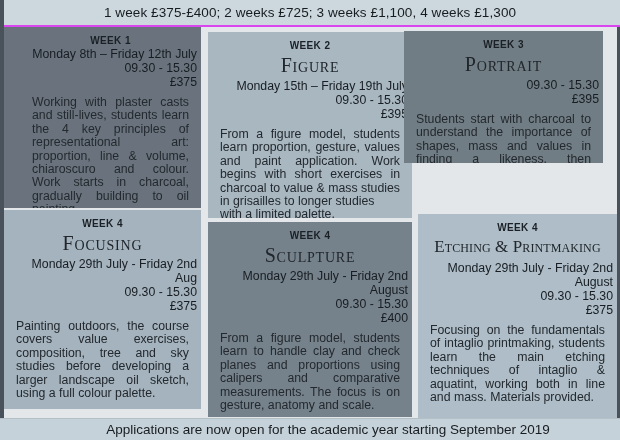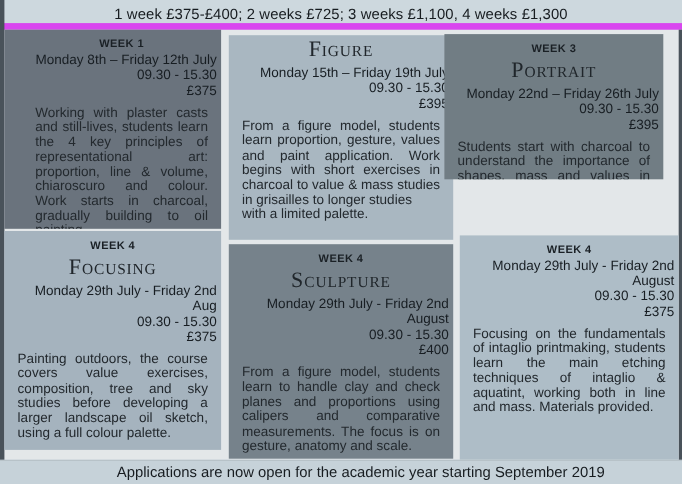--- a/index.html
+++ b/index.html
@@ -10,21 +10,21 @@
   }
   .poster {
     position: relative;
     width: 620px; height: 440px;
     background: var(--page_gap, #e3e7e9);
     overflow: hidden;
   }
   .banner {
     position: absolute; left: 0; top: 0; width: 620px; height: 27px;
     background: var(--banner_bg, #cdd8de);
-    border-bottom: 6px solid #d946ef;
+    border-bottom: 2px solid #d946ef;
     box-sizing: border-box;
     text-align: center; line-height: 26px;
     font-size: 13.5px; color: var(--text_dark, #171c20);
     letter-spacing: 0.1px;
   }
   .footer {
     position: absolute; left: 0; top: 418px; width: 620px; height: 22px;
     background: var(--footer_bg, #c6d2d9);
     border-top: 1px solid #b5c0c6;
     box-sizing: border-box;
@@ -92,32 +92,32 @@
 
   <article class="card pos1" style="background: rgb(106, 115, 125); padding-left: 16px;">
     <div class="week">WEEK 1</div>
     <div class="dates">Monday 8th – Friday 12th July</div>
     <div class="time">09.30 - 15.30</div>
     <div class="price">£375</div>
     <p class="desc">Working with plaster casts and still-lives, students learn the 4 key principles of representational art: proportion, line &amp; volume, chiaroscuro and colour. Work starts in charcoal, gradually building to oil painting.</p>
   </article>
 
   <article class="card pos2" style="background: rgb(169, 183, 193);">
+    <div class="week">WEEK 2</div>
     <h2 class="title">Figure</h2>
     <div class="dates">Monday 15th – Friday 19th July</div>
     <div class="time">09.30 - 15.30</div>
     <div class="price">£395</div>
     <p class="desc">From a figure model, students learn proportion, gesture, values and paint application. Work begins with short exercises in charcoal to value &amp; mass studies in grisailles to longer studies
 with a limited palette.</p>
   </article>
 
   <article class="card pos3" style="background: rgb(113, 125, 132);">
     <div class="week">WEEK 3</div>
     <h2 class="title">Portrait</h2>
-    <div class="dates">Monday 22nd – Friday 26th July</div>
     <div class="time">09.30 - 15.30</div>
     <div class="price">£395</div>
     <p class="desc">Students start with charcoal to understand the importance of shapes, mass and values in finding a likeness, then progress to painting, using the “Zorn” palette. There is a mix of short exercises and sustained poses.</p>
   </article>
 
   <article class="card pos4" style="background: rgb(165, 179, 190);">
     <div class="week">WEEK 4</div>
     <h2 class="title">Focusing</h2>
     <div class="dates">Monday 29th July - Friday 2nd Aug</div>
     <div class="time">09.30 - 15.30</div>
@@ -129,20 +129,21 @@
     <div class="week">WEEK 4</div>
     <h2 class="title">Sculpture</h2>
     <div class="dates">Monday 29th July - Friday 2nd August</div>
     <div class="time">09.30 - 15.30</div>
     <div class="price">£400</div>
     <p class="desc">From a figure model, students learn to handle clay and check planes and proportions using calipers and comparative measurements. The focus is on gesture, anatomy and scale.</p>
   </article>
 
   <article class="card pos6" style="background: rgb(174, 189, 199);">
     <div class="week">WEEK 4</div>
+    <h2 class="title">Etching &amp; Printmaking</h2>
     <div class="dates">Monday 29th July - Friday 2nd August</div>
     <div class="time">09.30 - 15.30</div>
     <div class="price">£375</div>
     <p class="desc">Focusing on the fundamentals of intaglio printmaking, students learn the main etching techniques of intaglio &amp; aquatint, working both in line and mass. Materials provided.</p>
   </article>
 
   <footer class="footer">
     <span>Applications are now open for the academic year starting September 2019</span>
   </footer>
 

